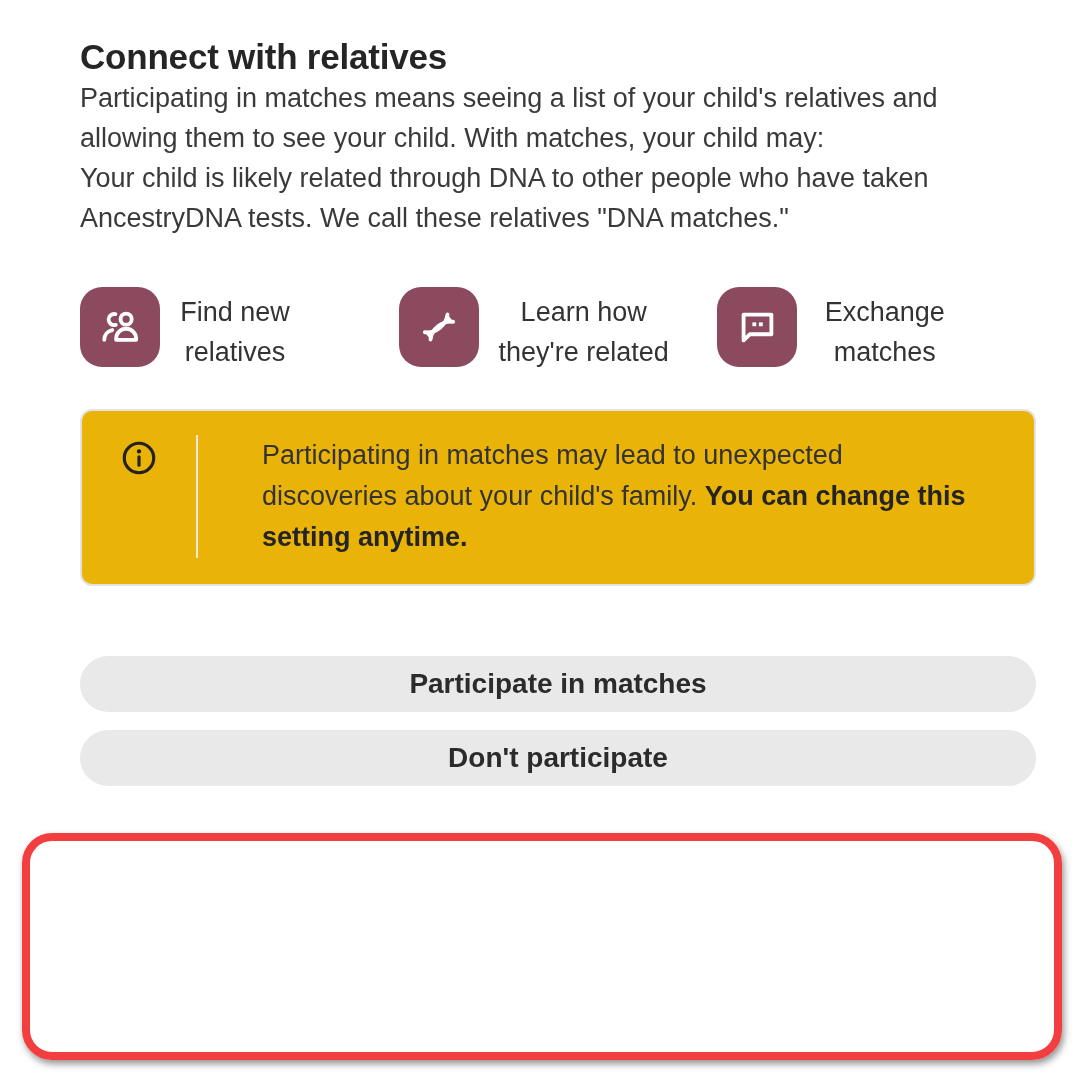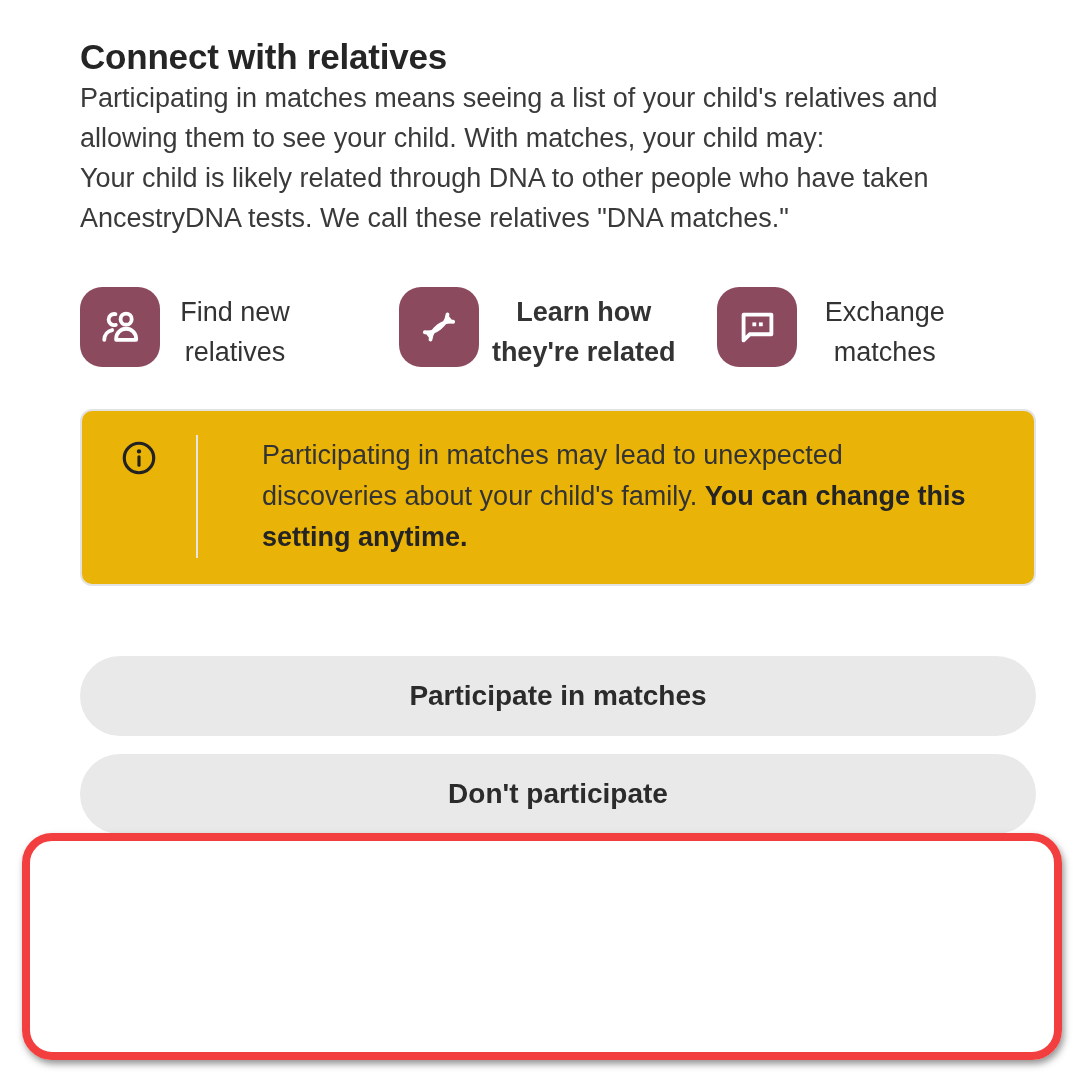--- a/index.html
+++ b/index.html
@@ -25,40 +25,40 @@
   .feature{display:flex;align-items:center;}
   .feature-icon-box{
     width:80px;height:80px;border-radius:22px;background:#8c4a5f;
     display:flex;align-items:center;justify-content:center;
   }
   .feature-icon-box svg{width:46px;height:46px;}
   .feature-label{
     margin-top:10px;font-size:27px;line-height:40px;color:#333333;text-align:center;
   }
   .feature:nth-child(1) .feature-label{max-width:150px;}
-  .feature:nth-child(2) .feature-label{max-width:210px;font-weight:bold;}
+  .feature:nth-child(2) .feature-label{max-width:210px;}
   .feature:nth-child(3) .feature-label{max-width:175px;}
   .notice{
     margin-top:37px;
     border:2px solid #e3e3e3;border-radius:12px;background:#eab308;
     display:flex;align-items:stretch;
     padding:24px 24px 26px 38px;
   }
   .notice-icon-wrap{flex:0 0 auto;padding-top:4px;}
   .notice-divider{
     width:2px;background:#e6e6e6;margin-left:38px;flex:0 0 auto;
   }
   .notice-text{
     margin-left:64px;font-size:27px;line-height:41px;color:#333333;
     padding-right:40px;
   }
   .notice-text .bold{font-weight:bold;color:#242424;}
   .actions{margin-top:70px;}
   .pill-button{
-    display:block;width:100%;height:80px;border:none;outline:none;
+    display:block;width:100%;height:56px;border:none;outline:none;
     border-radius:40px;background:#e9e9e9;cursor:pointer;
     font-family:"Liberation Sans","DejaVu Sans",sans-serif;
     font-size:28px;font-weight:bold;color:#2b2b2b;text-align:center;
   }
   .pill-button + .pill-button{margin-top:18px;}
   .annotation-box{
     position:absolute;left:22px;top:833px;width:1040px;height:227px;
     border:8px solid #f23e3e;border-radius:30px;box-sizing:border-box;
     box-shadow:2px 4px 7px rgba(60,60,60,0.55);
     pointer-events:none;

